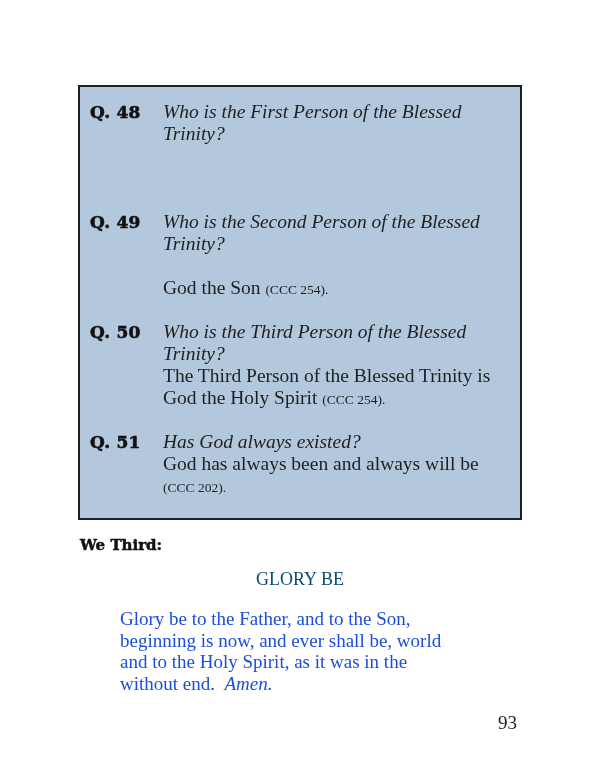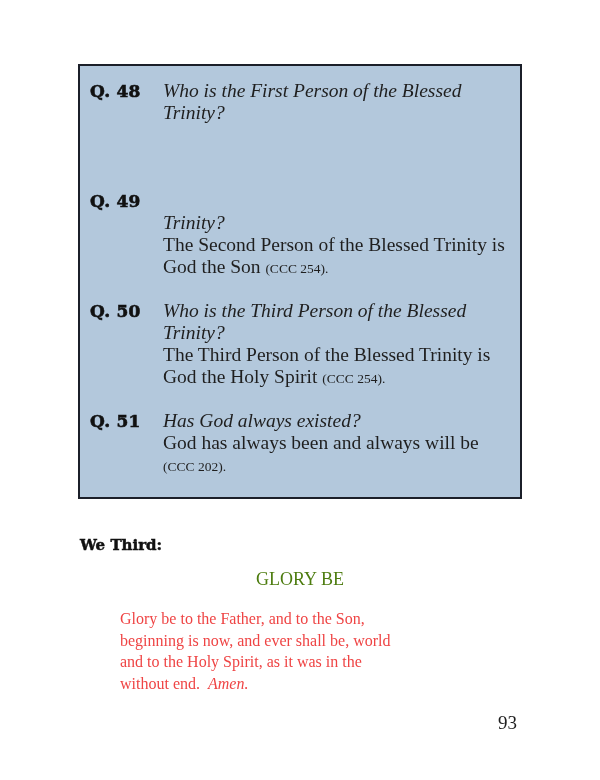--- a/index.html
+++ b/index.html
@@ -11,21 +11,21 @@
       width: 600px;
       height: 780px;
       position: relative;
       overflow: hidden;
       font-family: "Liberation Serif", "DejaVu Serif", serif;
       color: #1a1a1a;
     }
     .qa-box {
       position: absolute;
       left: 78px;
-      top: 64px;
+      top: 85px;
       width: 440px;
       height: 431px;
       background: #b3c8dc;
       border: 2px solid #1b1f29;
       box-sizing: content-box;
     }
     .qa {
       position: absolute;
       left: 10px;
       right: 8px;
@@ -67,32 +67,32 @@
       color: #111;
       -webkit-text-stroke: 0.5px #111;
     }
     .prayer-title {
       position: absolute;
       left: 0;
       width: 592px;
       top: 569px;
       text-align: center;
       font-size: 18px;
-      color: #4d7c0f;
+      color: #0c4a6e;
       padding-left: 8px;
       box-sizing: border-box;
     }
     .prayer-body {
       position: absolute;
       left: 120px;
       top: 608px;
       width: 400px;
-      font-size: 16px;
+      font-size: 19px;
       line-height: 21.5px;
-      color: #ef4444;
+      color: #1d4ed8;
     }
     .prayer-body .line { display: block; white-space: nowrap; }
     .amen { font-style: italic; margin-top: 24px; }
     .page-number {
       position: absolute;
       left: 498px;
       top: 712px;
       font-size: 19px;
       color: #1f1f1f;
     }
@@ -106,25 +106,25 @@
     <span class="qnum">Q. 48</span>
     <div class="qtext">
       <span>Who is the First Person of the Blessed</span><br>
       <span>Trinity?</span>
     </div>
   </div>
 
   <div class="qa" style="top: 124px;">
     <span class="qnum">Q. 49</span>
     <div class="qtext">
-      <br>
+      <span>Who is the Second Person of the Blessed</span><br>
       <span>Trinity?</span>
     </div>
     <div class="atext">
-      <span>The Second Person of the Blessed Trinity is</span><br>
+      <br>
       <span>God the Son</span>
       <span class="ccc">(CCC 254).</span>
     </div>
   </div>
 
   <div class="qa" style="top: 234px;">
     <span class="qnum">Q. 50</span>
     <div class="qtext">
       <span>Who is the Third Person of the Blessed</span><br>
       <span>Trinity?</span>

